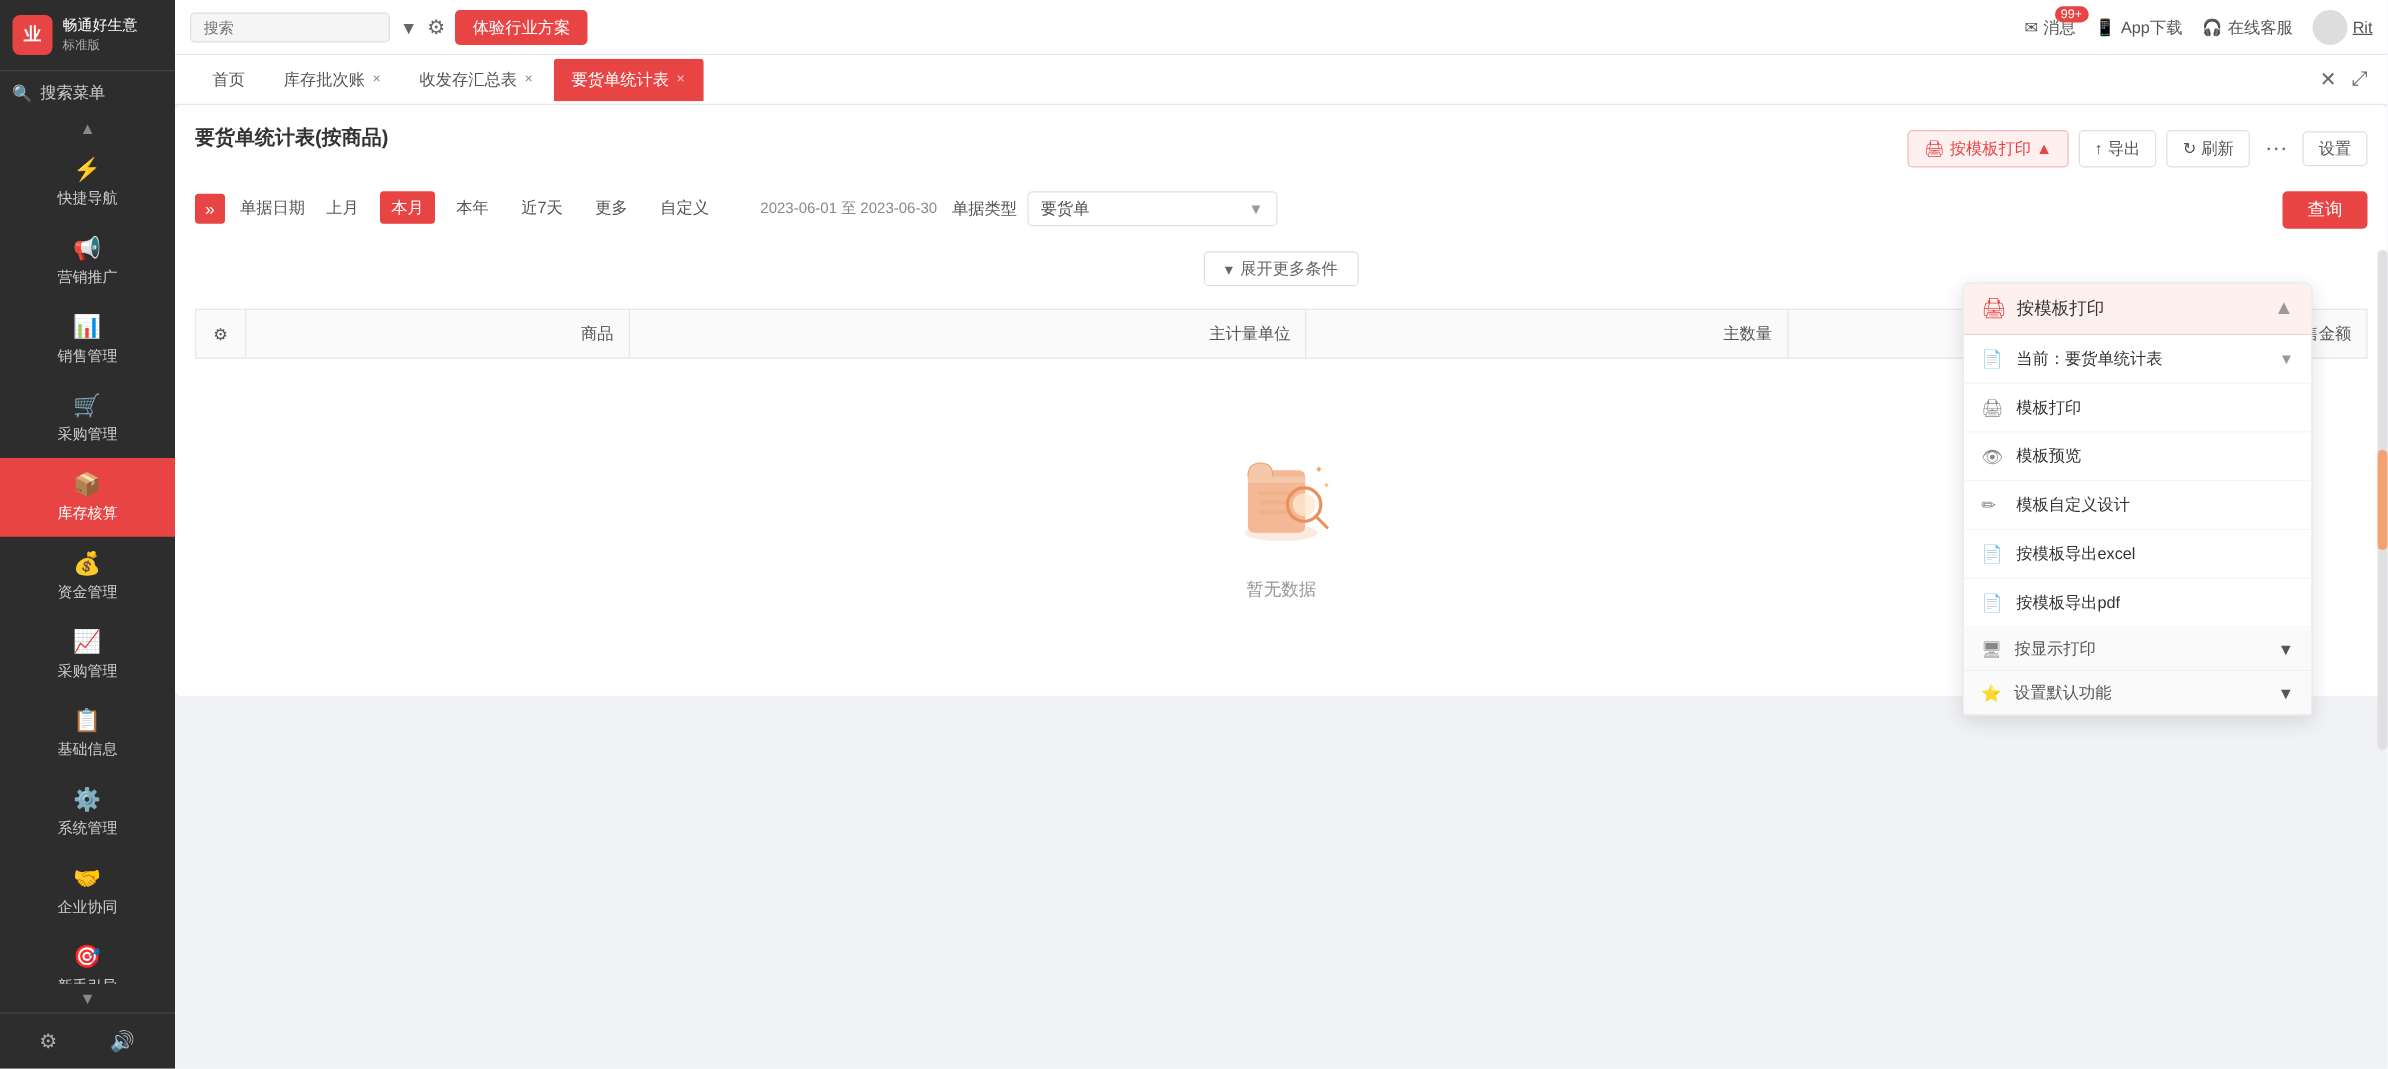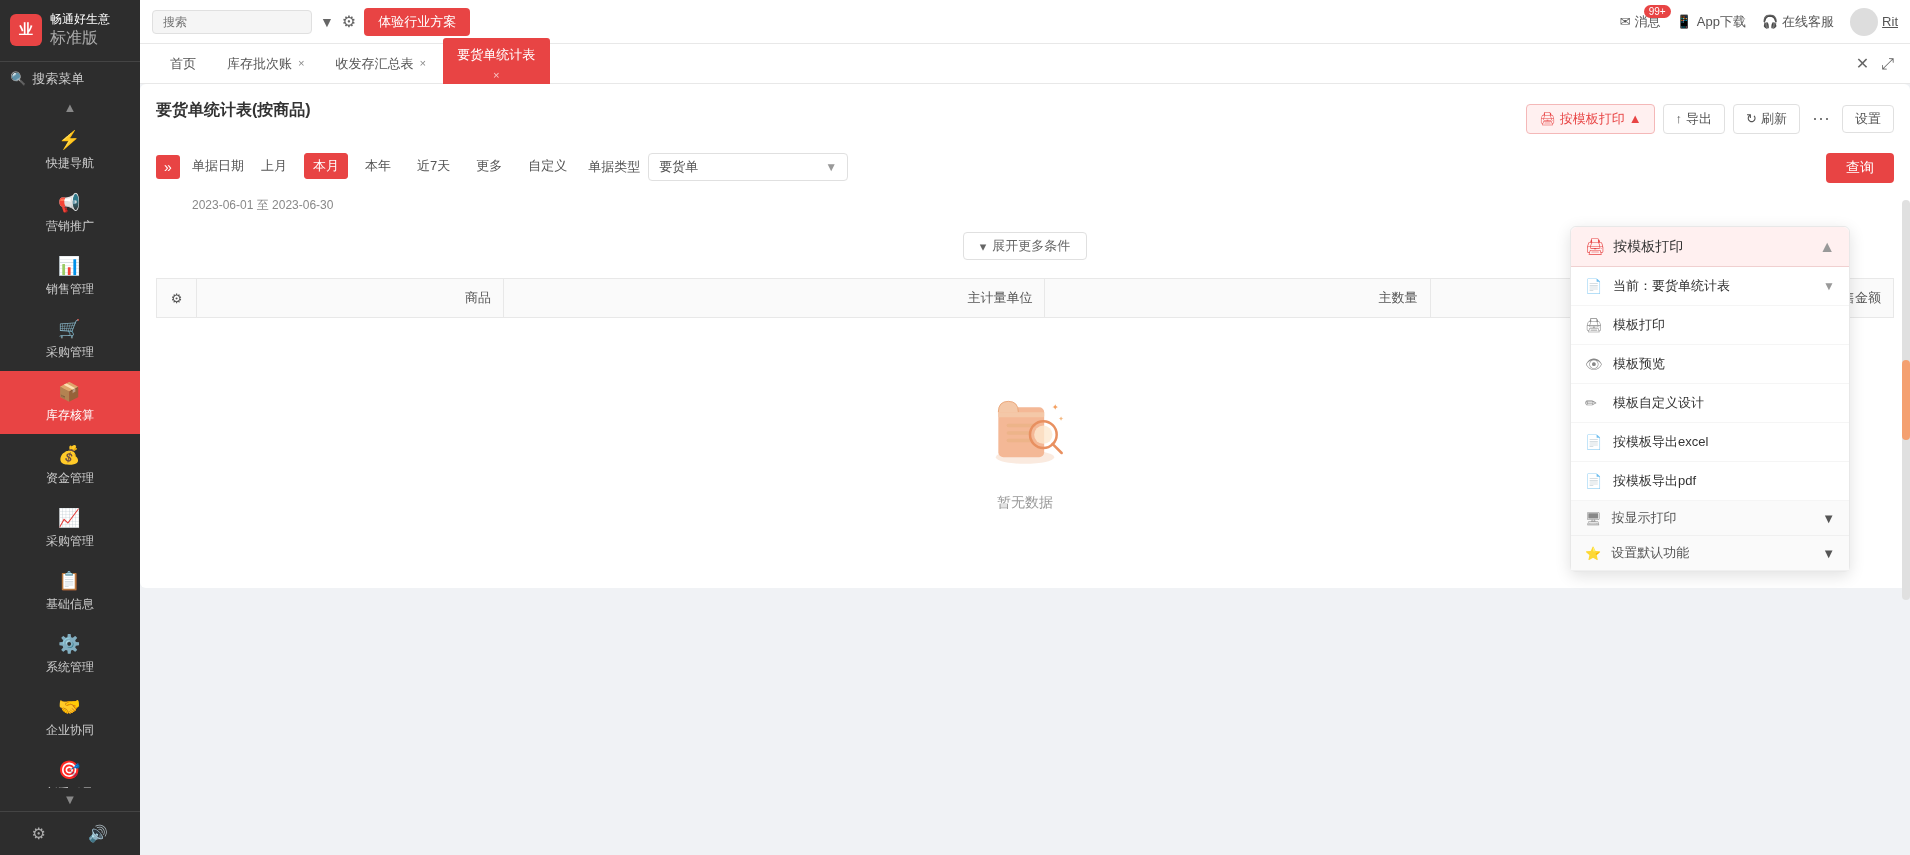--- a/index.html
+++ b/index.html
@@ -29,21 +29,21 @@
       background: #e84444;
       border-radius: 6px;
       display: flex;
       align-items: center;
       justify-content: center;
       color: white;
       font-size: 14px;
       font-weight: bold;
     }
     .logo-text { color: white; font-size: 12px; line-height: 1.3; }
-    .logo-badge { font-size: 16px; color: #aaa; }
+    .logo-badge { font-size: 10px; color: #aaa; }
 
     .sidebar-search {
       display: flex;
       align-items: center;
       padding: 8px 10px;
       gap: 6px;
       cursor: pointer;
       color: #ccc;
       font-size: 13px;
     }
@@ -193,21 +193,20 @@
       color: #555;
       border-right: 1px solid transparent;
       gap: 6px;
       white-space: nowrap;
       font-family: Liberation Mono, monospace;
     }
     .tab.active {
       background: #e84444;
       color: white;
       border-radius: 3px 3px 0 0;
-      flex-direction: column;
     }
     .tab .close-btn {
       font-size: 11px;
       opacity: 0.7;
       cursor: pointer;
     }
     .tab.active .close-btn { color: white; }
     .tabs-right {
       margin-left: auto;
       display: flex;
@@ -267,22 +266,22 @@
       cursor: pointer;
       font-size: 14px;
       display: flex;
       align-items: center;
       justify-content: center;
       flex-shrink: 0;
       margin-top: 2px;
     }
     .filter-group {
       display: flex;
-      flex-direction: column;
-      gap: 18px;
+      flex-direction: row;
+      gap: 4px;
     }
     .filter-row {
       display: flex;
       align-items: center;
       gap: 8px;
     }
     .filter-label { color: #555; font-size: 13px; white-space: nowrap; }
     .date-btn {
       background: none;
       border: 1px solid transparent;
@@ -291,21 +290,21 @@
       color: #555;
       font-size: 13px;
       border-radius: 3px;
     }
     .date-btn.active {
       background: #e84444;
       color: white;
       border-color: #e84444;
       border-radius: 3px;
     }
-    .filter-date-range { color: #888; font-size: 12px; }
+    .filter-date-range { color: #888; font-size: 12px; margin-left: 28px; }
 
     .filter-select {
       display: flex;
       align-items: center;
       border: 1px solid #e0e0e0;
       border-radius: 4px;
       padding: 4px 10px;
       gap: 6px;
       cursor: pointer;
       min-width: 200px;

